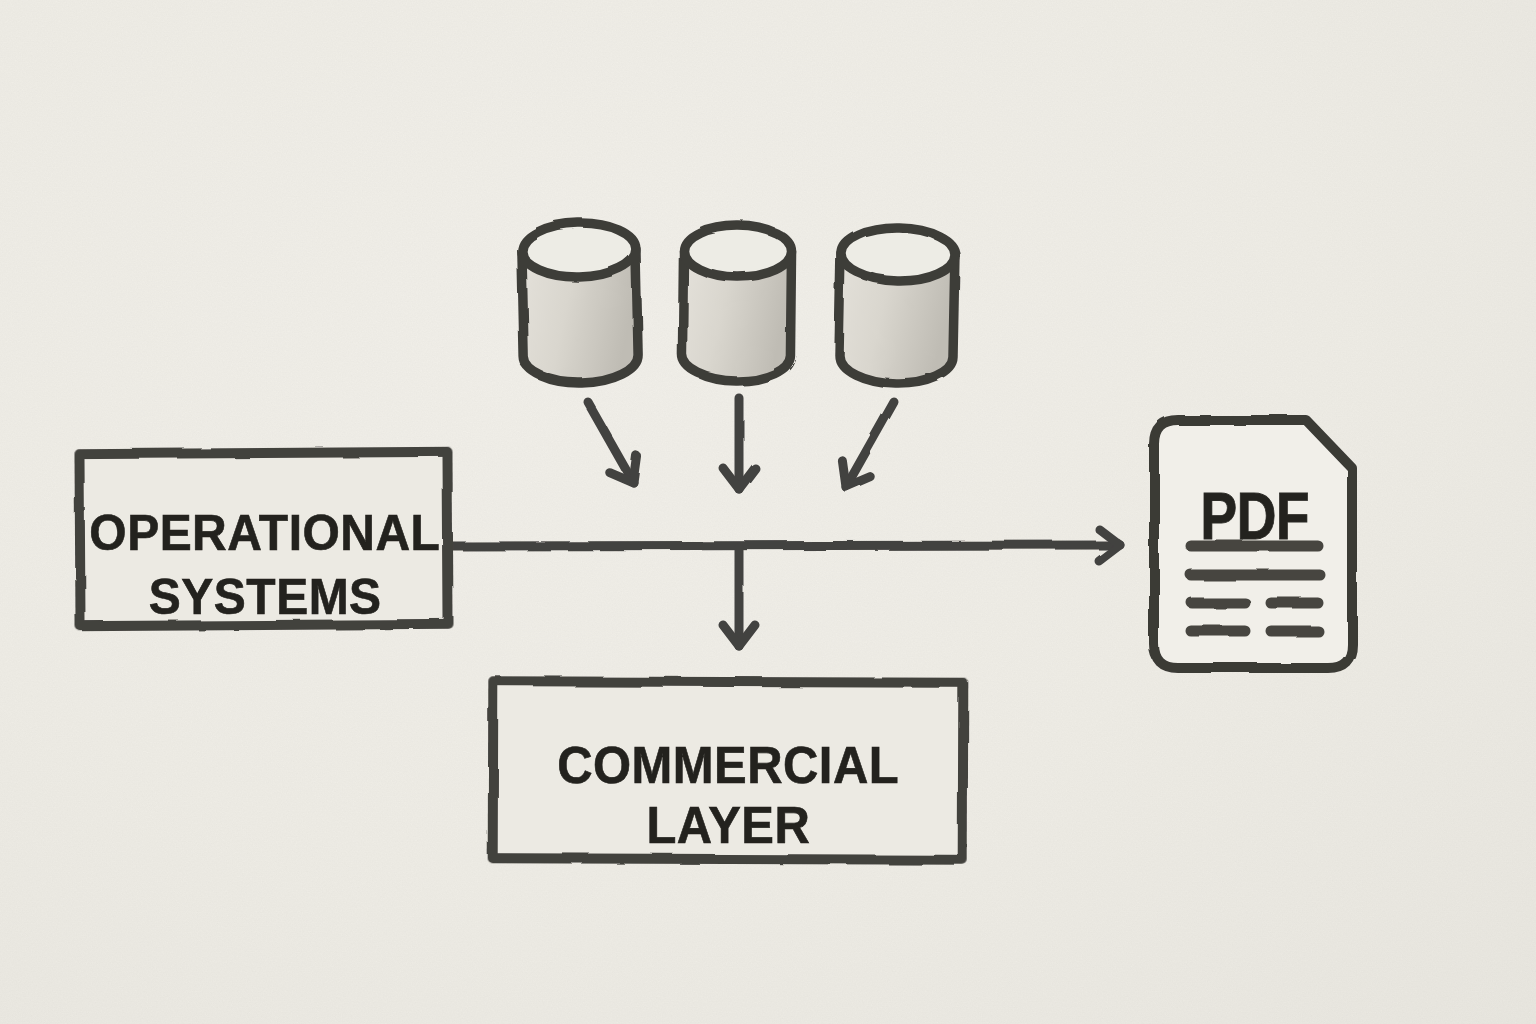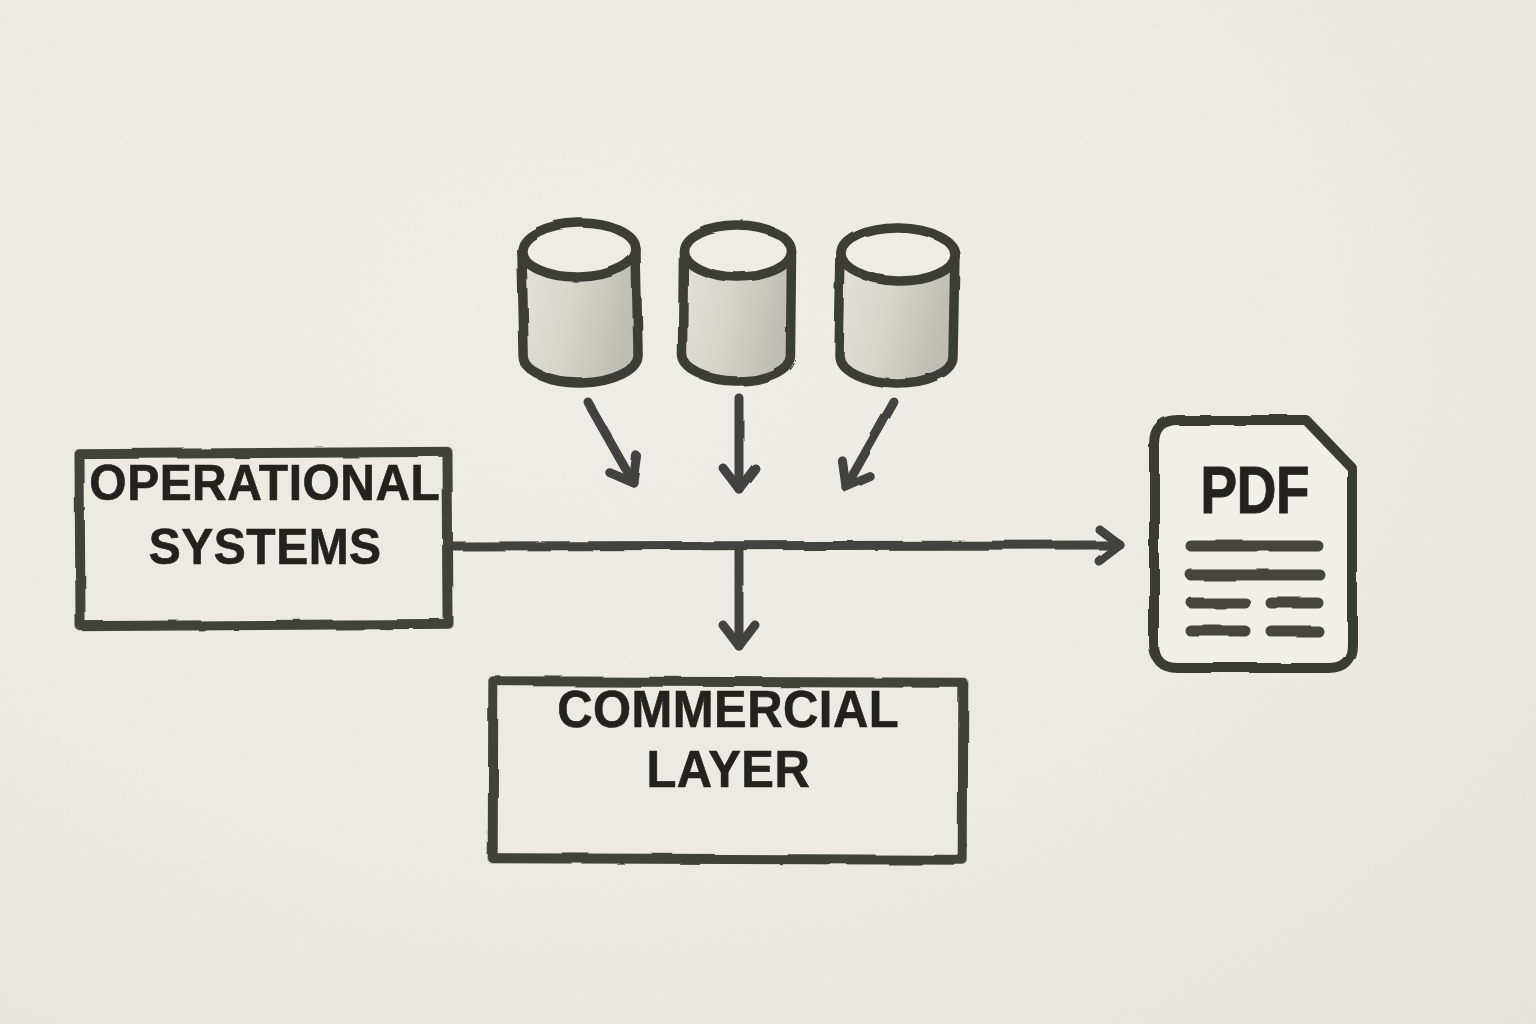--- a/index.html
+++ b/index.html
@@ -22,24 +22,26 @@
     left: 0; top: 0;
     width: 1536px;
     height: 1024px;
     display: block;
   }
   .label {
     position: absolute;
     display: flex;
     flex-direction: column;
     align-items: center;
+    justify-content: center;
     text-align: center;
     color: #23221e;
     font-weight: 700;
     pointer-events: none;
+    margin-top: 26px;
   }
   .label .ln {
     display: block;
     letter-spacing: 0.5px;
     -webkit-text-stroke: 0.6px #23221e;
     transform: scaleX(0.96);
   }
   .label-op {
     left: 80px; top: 451px; width: 370px; height: 176px;
     font-size: 50px; line-height: 64px;

